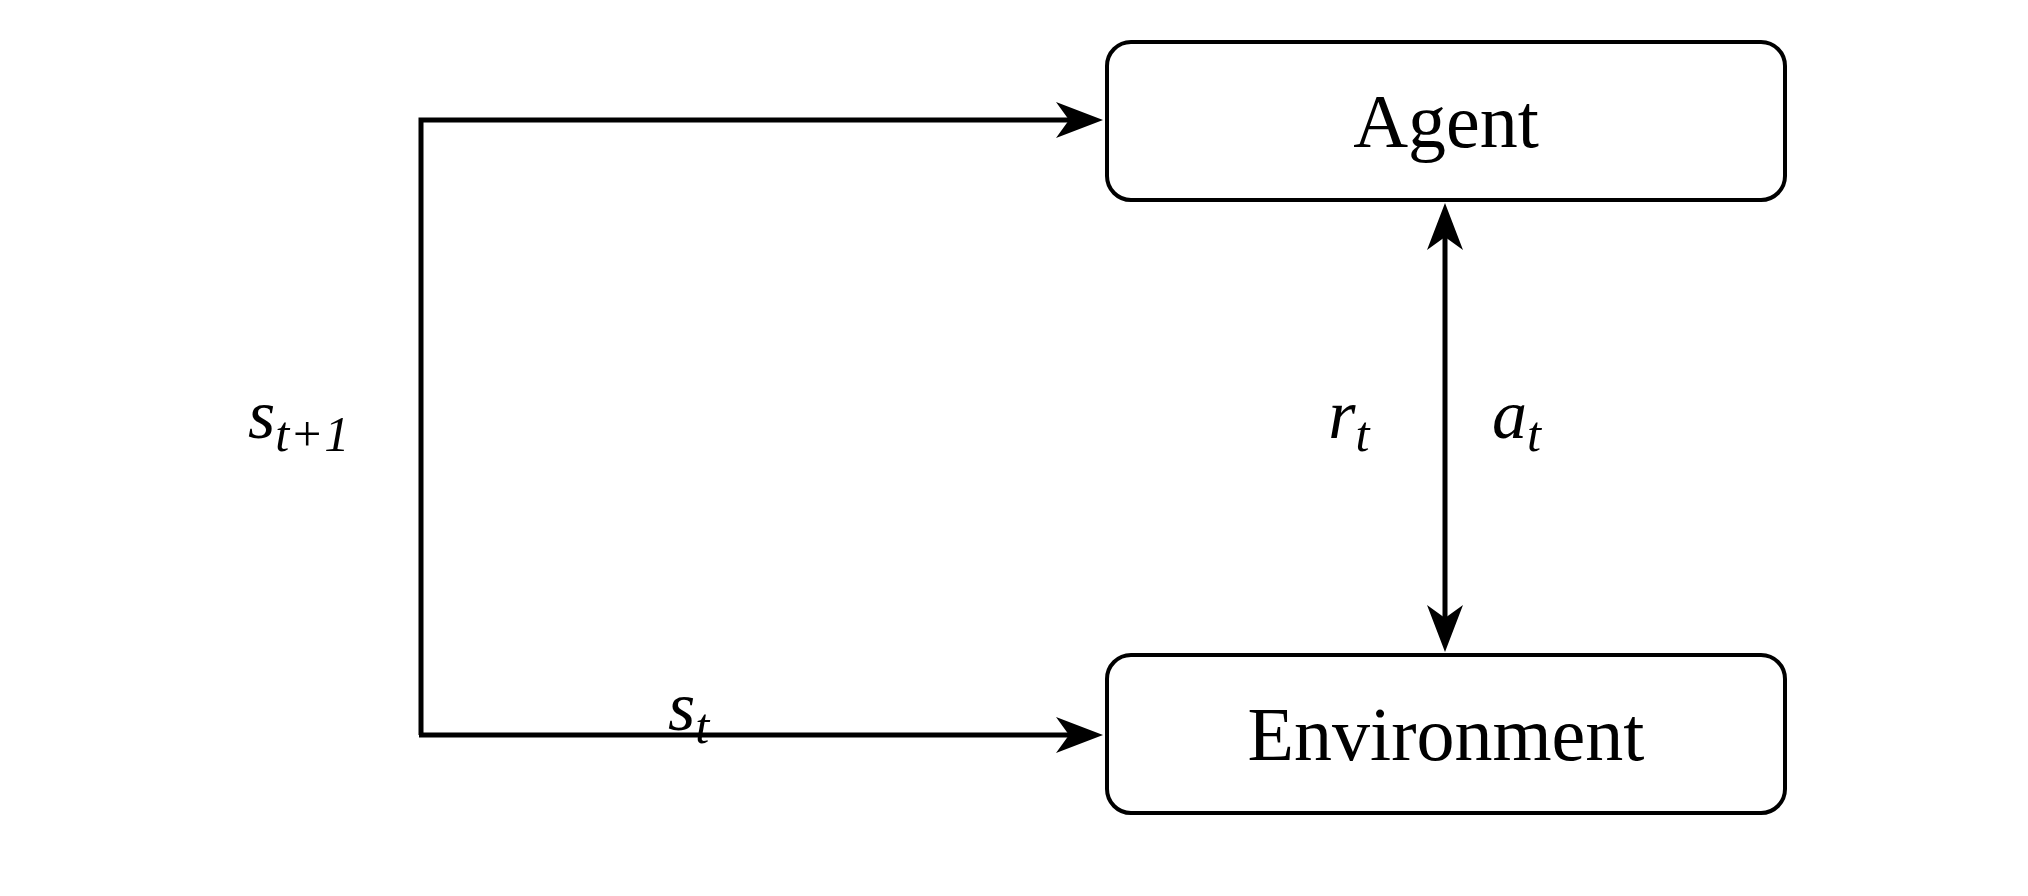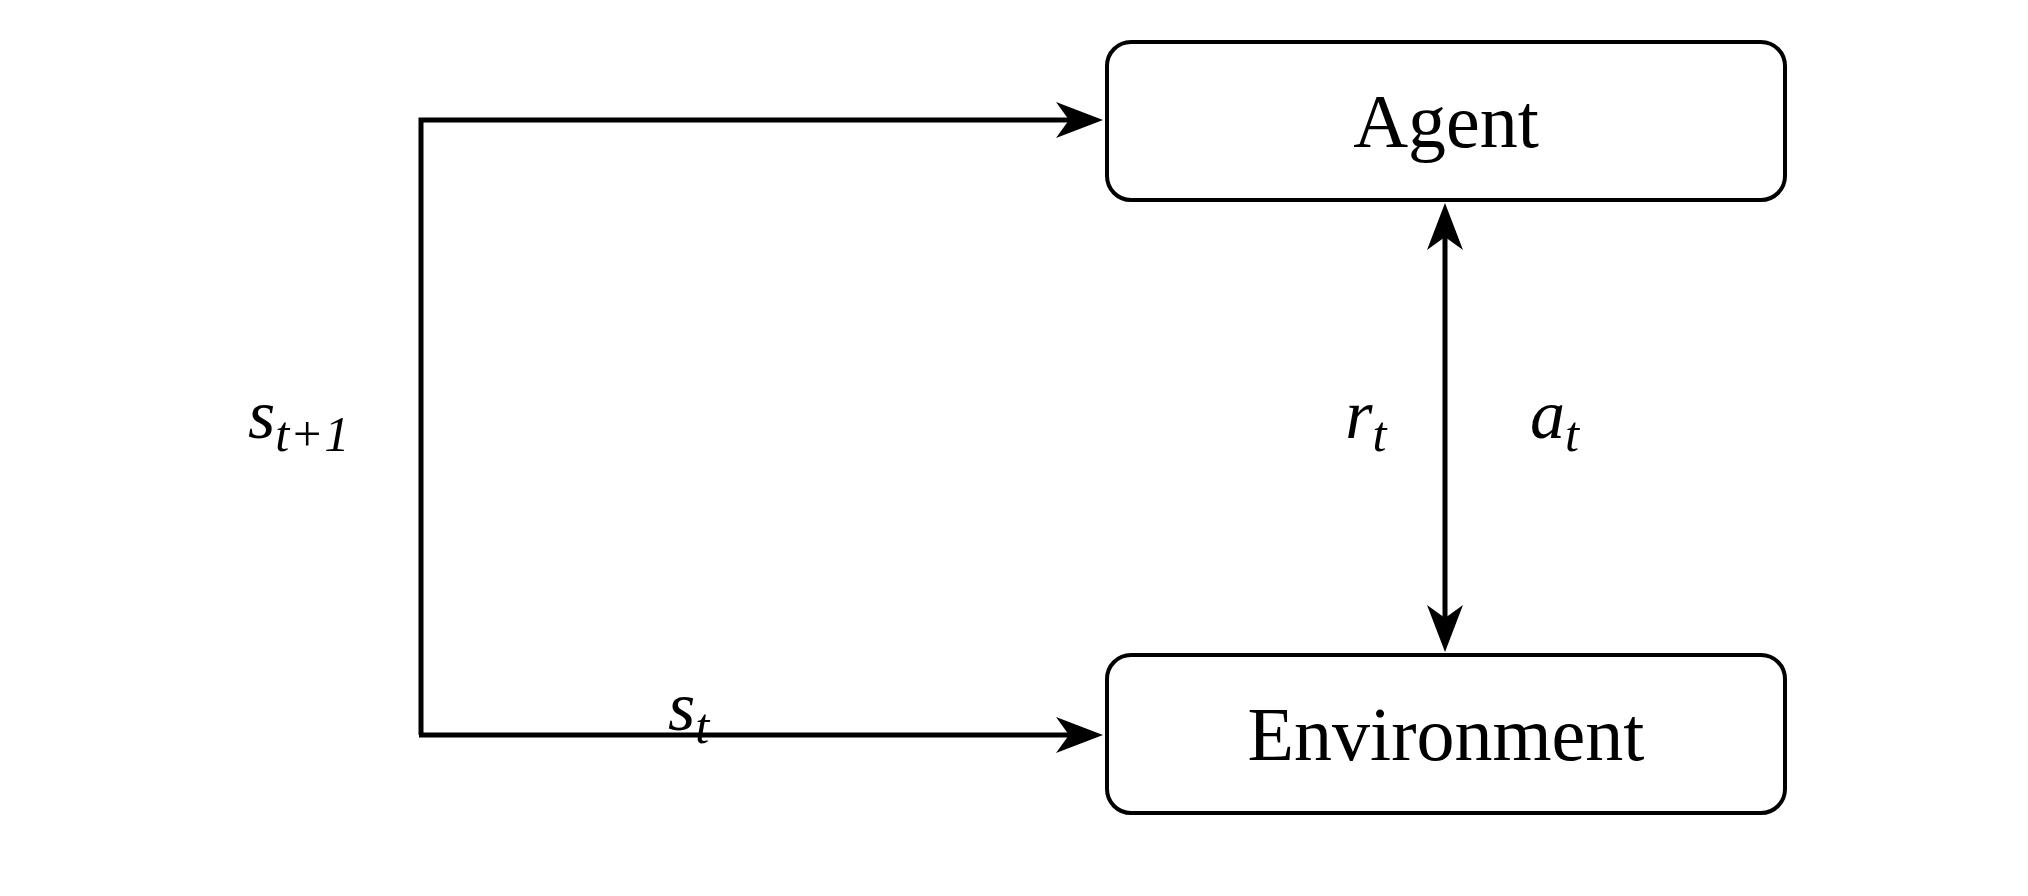--- a/index.html
+++ b/index.html
@@ -70,22 +70,22 @@
     color: #000000;
     white-space: nowrap;
   }
   .math sub {
     font-size: 0.72em;
     line-height: 1;
     vertical-align: -0.25em;
     letter-spacing: 0.01em;
   }
   .math-next-state { left: 248px;  top: 380px; }
-  .math-reward     { right: 641px; top: 380px; }  
-  .math-action     { left: 1530px; top: 380px; text-align: center; }
+  .math-reward     { right: 658px; top: 380px; }  
+  .math-action     { left: 1492px; top: 380px; text-align: center; }
   .math-state      { left: 668px;  top: 672px; }
 </style>
 </head>
 <body>
 
 <div class="canvas">
 
   <svg class="wires" viewBox="0 0 2028 896" xmlns="http://www.w3.org/2000/svg">
 
     <path class="shaft" d="M 421 735 L 421 120 L 1075 120"></path>

